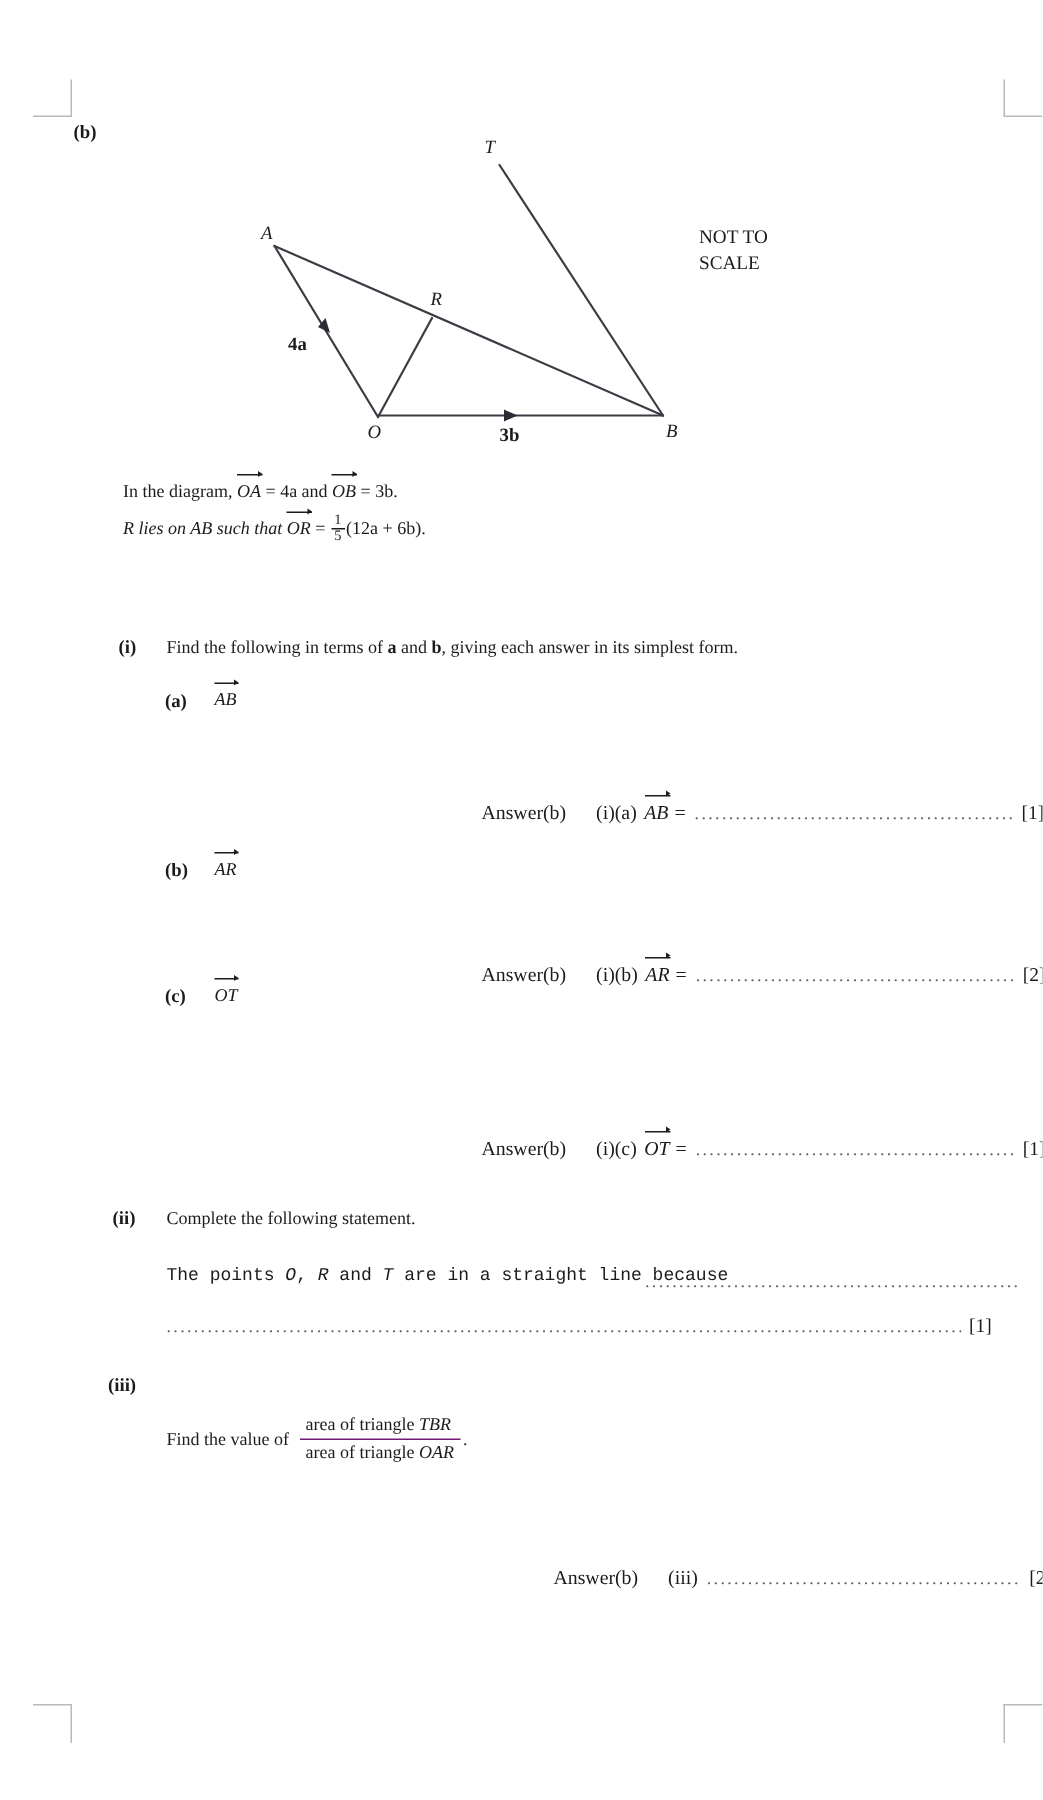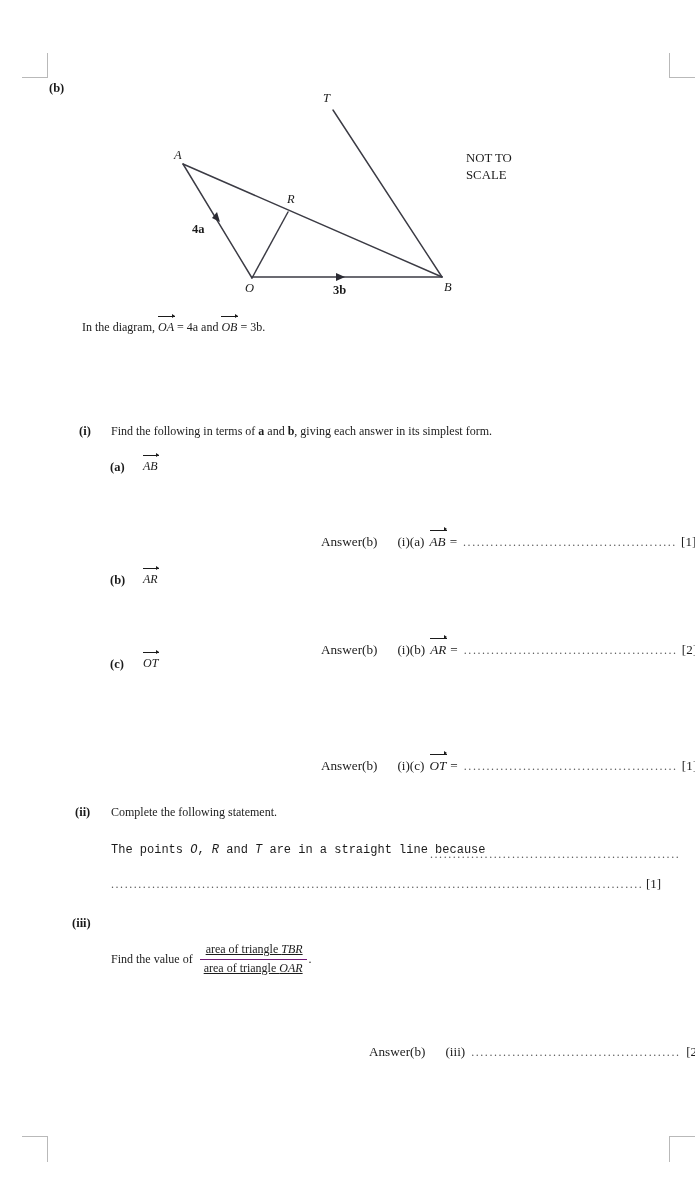--- a/index.html
+++ b/index.html
@@ -105,23 +105,22 @@
   .frac .den {
     display: block;
     border-top: 1px solid #1b1b1b;
     padding: 0 2px;
   }
 
   
   .bigfrac {
     display: inline-block;
     vertical-align: middle;
-    text-align: right;
+    text-align: left;
     line-height: 1.30;
-    text-decoration: underline;
   }
   .bigfrac .num { display: block; padding: 0 4px 1px 4px; }
   .bigfrac .den {
     display: block;
     border-top: 1px solid #701a75;
     padding: 1px 4px 0 4px;
   }
 
   
   .answer-row {
@@ -225,20 +224,23 @@
 
   <div class="nts" style="left:466px; top:150px;">
     <div>NOT TO</div>
     <div>SCALE</div>
   </div>
 
   <div class="body-text" style="left:82px; top:319px;">
     <span>In the diagram, </span><span class="vec">OA</span><span> = 4a and </span><span class="vec">OB</span><span> = 3b.</span>
   </div>
 
+  <div class="body-text" style="left:82px; top:342px;">
+    <span class="it">R lies on AB such that </span><span class="vec">OR</span><span> = </span><span class="frac"><span class="num">1</span><span class="den">5</span></span><span>(12a + 6b).</span>
+  </div>
 
 
   <div class="roman-label" style="left:79px; top:424px;">(i)</div>
   <div class="body-text" style="left:111px; top:424px;">Find the following in terms of <span class="bd">a</span> and <span class="bd">b</span>, giving each answer in its simplest form.</div>
 
   <div class="part-label" style="left:110px; top:460px;">(a)</div>
   <div class="body-text" style="left:143px; top:458px;"><span class="vec">AB</span></div>
 
   <div class="answer-row" style="left:321px; top:533px;">
     <span class="alabel">Answer(b)</span>

